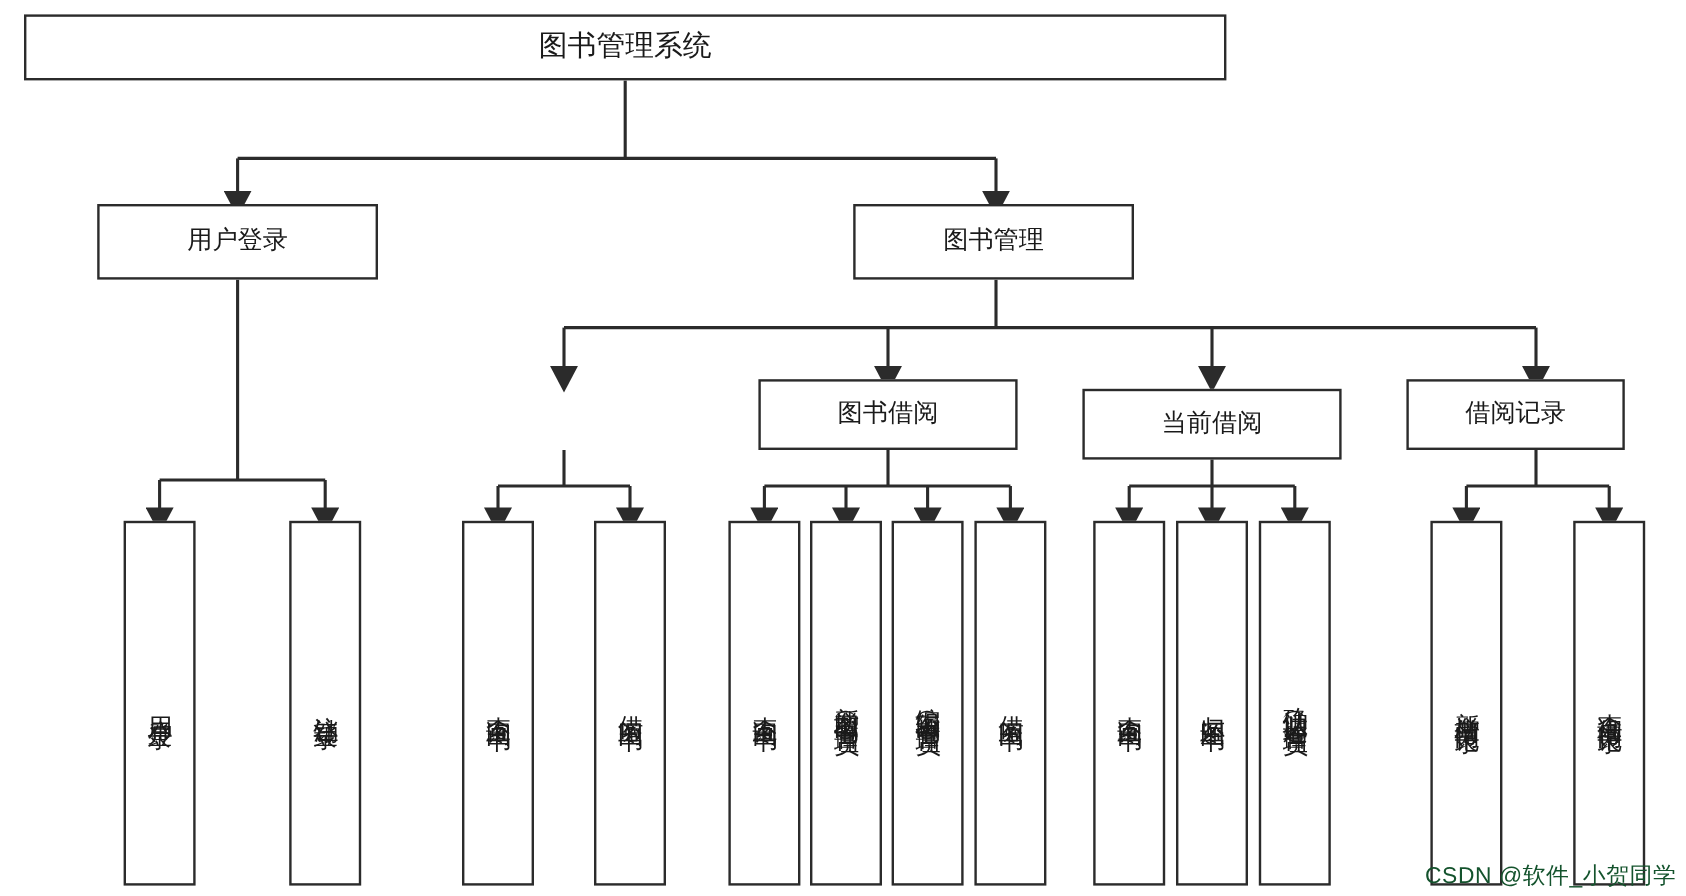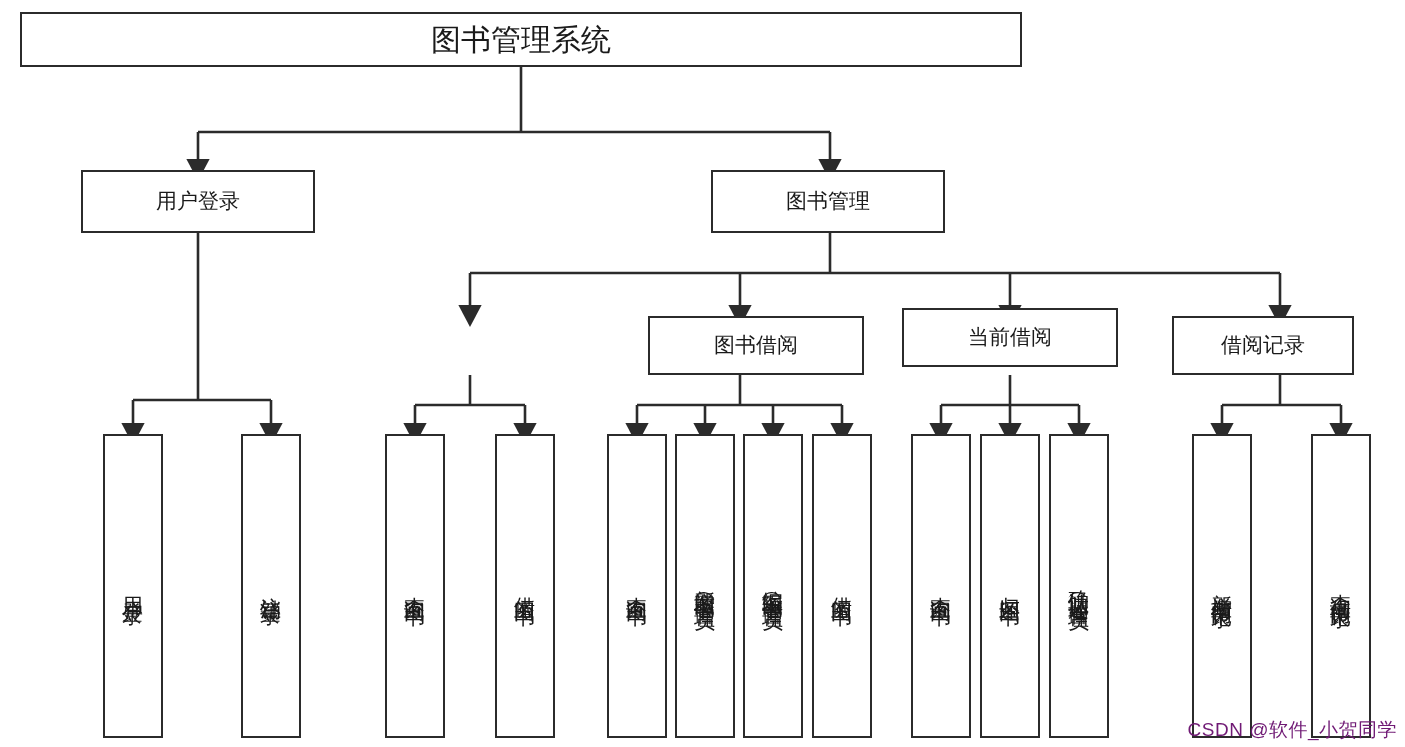--- a/index.html
+++ b/index.html
@@ -36,21 +36,21 @@
     z-index: 3;
   }
   .node-label {
     display: block;
     text-align: center;
     line-height: 1.18;
     color: #1a1a1a;
   }
   
   .lvl1 {
-    font-size: 30px;
+    font-size: 24px;
   }
   
   .lvl2 {
     font-size: 21px;
   }
   
   .lvl3 {
     font-size: 21px;
   }
   
@@ -61,21 +61,21 @@
     letter-spacing: 3px;
     line-height: 1;
     white-space: nowrap;
     max-height: 290px;
   }
   .watermark {
     position: absolute;
     right: 8px;
     bottom: 4px;
     font-size: 19px;
-    color: #701a75;
+    color: #14532d;
     letter-spacing: 0.5px;
     z-index: 6;
     white-space: nowrap;
   }
 </style>
 </head>
 <body>
 
 <div id="canvas">
 
@@ -135,25 +135,25 @@
 
   <div class="node lvl2" style="left:81px; top:170px; width:234px; height:63px;">
     <span class="node-label">用户登录</span>
   </div>
 
   <div class="node lvl2" style="left:711px; top:170px; width:234px; height:63px;">
     <span class="node-label">图书管理</span>
   </div>
 
 
-  <div class="node lvl3" style="left:632px; top:316px; width:216px; height:59px;margin-left:16px;">
+  <div class="node lvl3" style="left:632px; top:316px; width:216px; height:59px;">
     <span class="node-label">图书借阅</span>
   </div>
 
-  <div class="node lvl3" style="left:902px; top:308px; width:216px; height:59px;">
+  <div class="node lvl3" style="left:902px; top:324px; width:216px; height:59px;">
     <span class="node-label">当前借阅</span>
   </div>
 
   <div class="node lvl3" style="left:1172px; top:316px; width:182px; height:59px;">
     <span class="node-label">借阅记录</span>
   </div>
 
   <div class="node leaf" style="left:103px; top:434px; width:60px; height:304px;">
     <span class="node-label">用户登录</span>
   </div>

